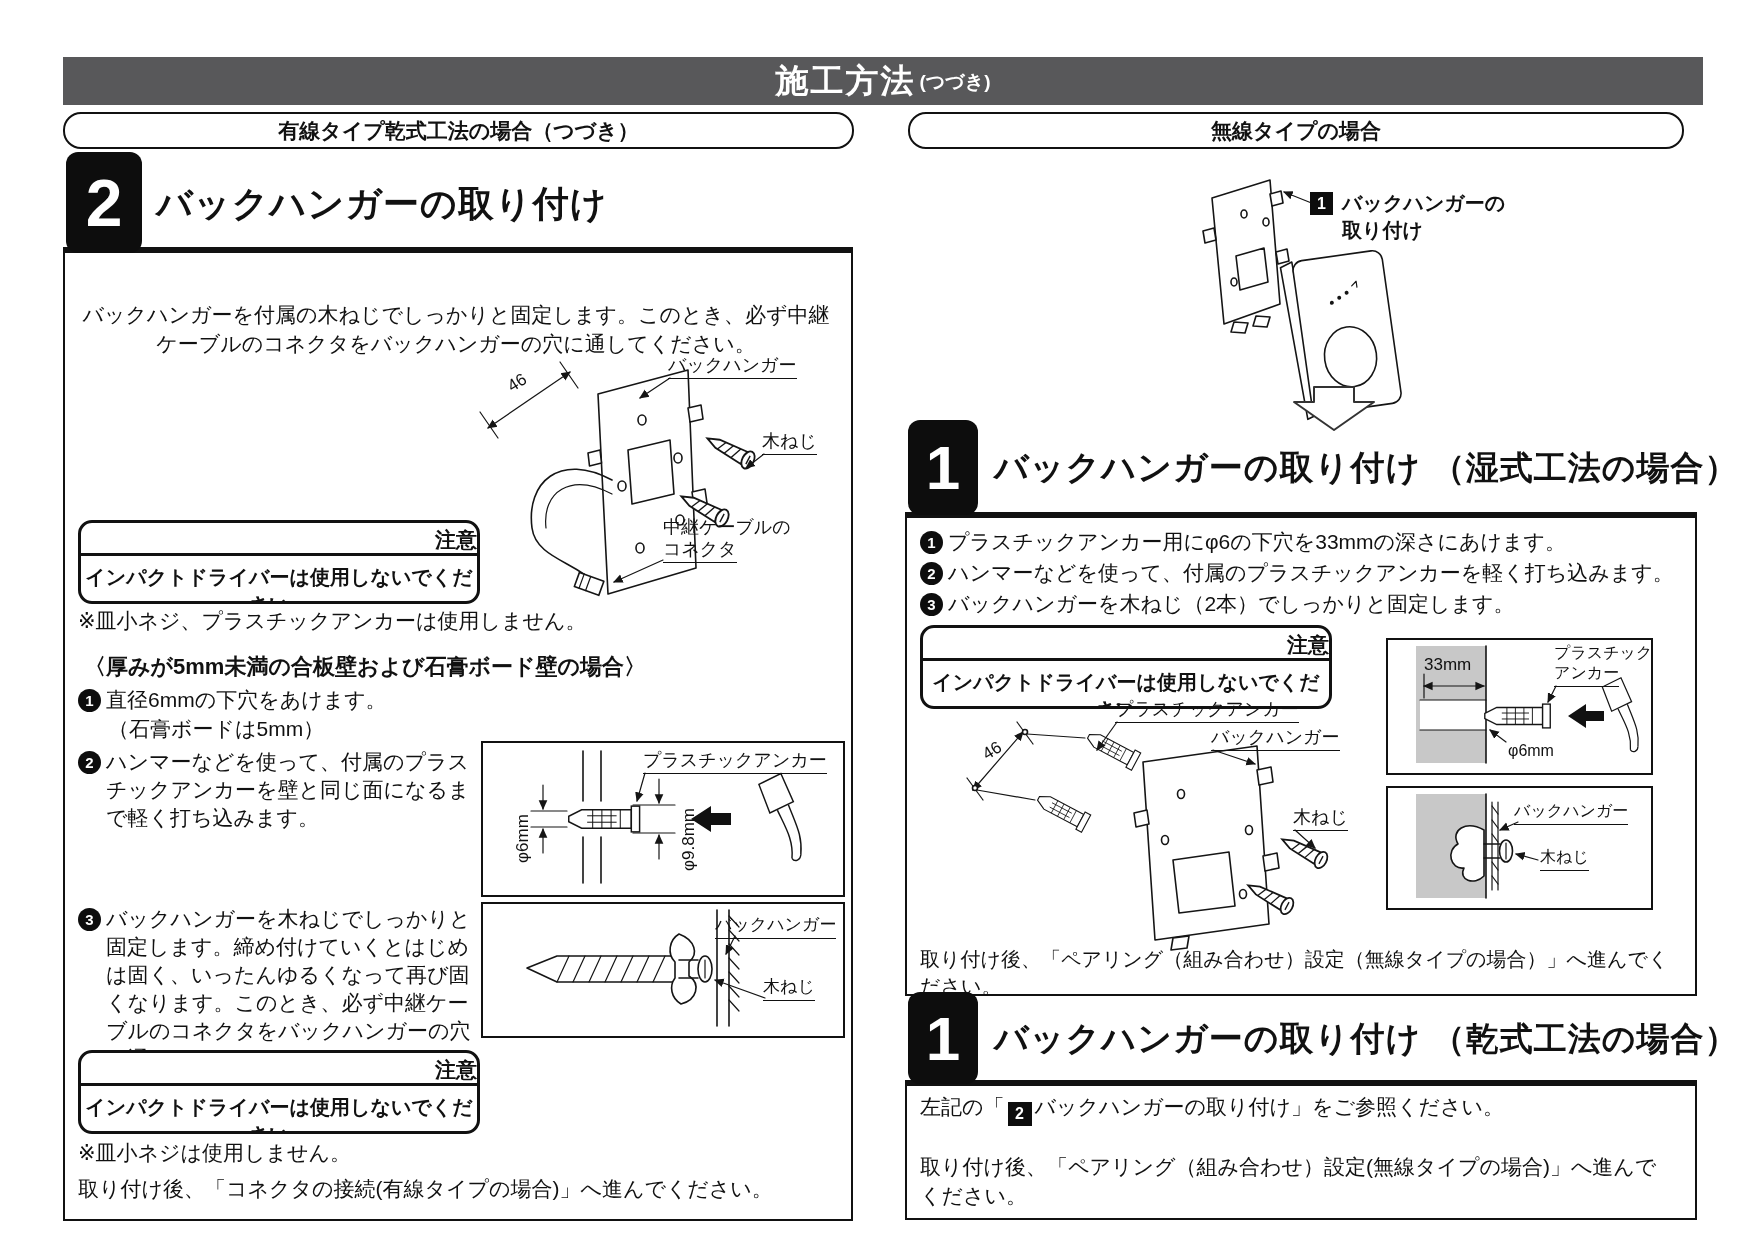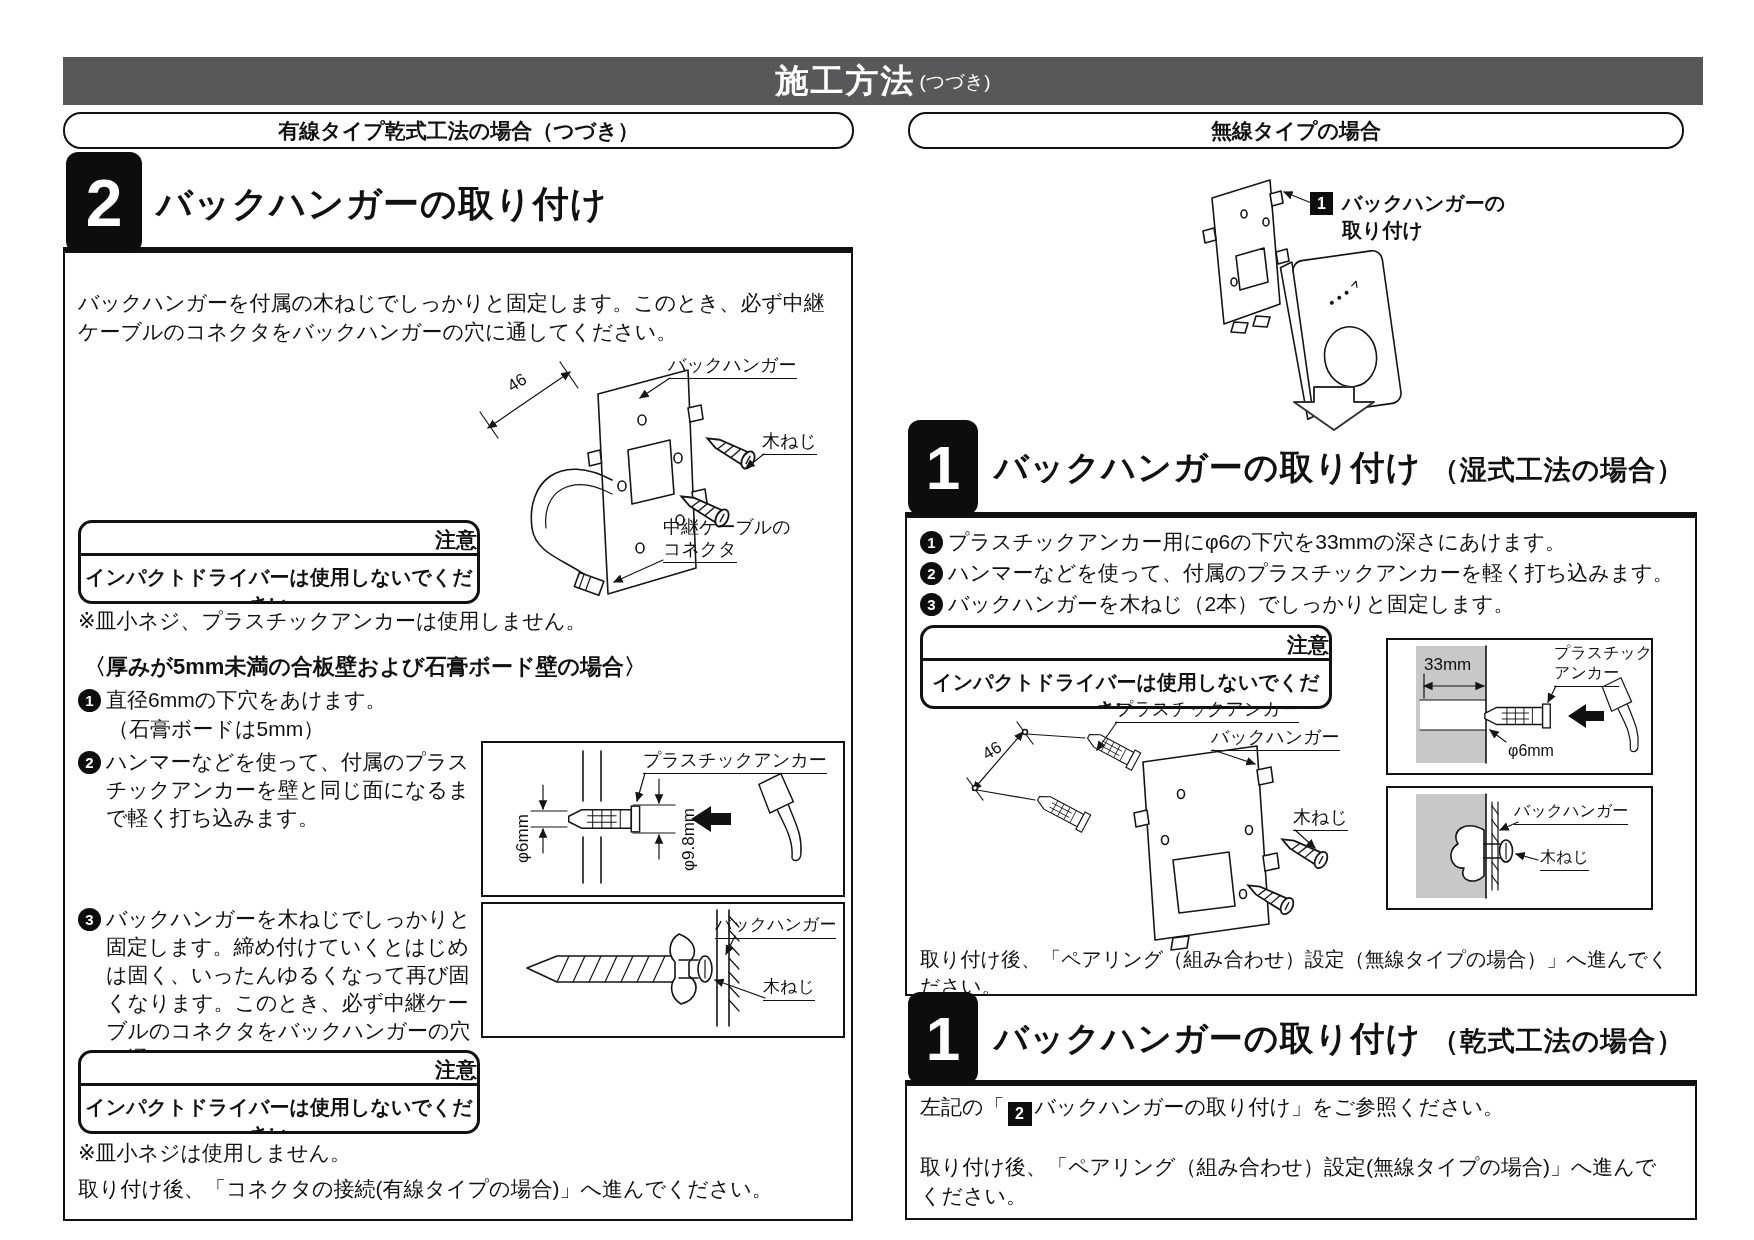--- a/index.html
+++ b/index.html
@@ -3,28 +3,28 @@
 <meta charset="utf-8">
 <style>
   html,body{margin:0;padding:0;background:#fff;}
   #page{position:relative;width:1754px;height:1240px;background:#fff;
         font-family:"Liberation Sans","DejaVu Sans",sans-serif;color:#111;overflow:hidden;}
   .abs{position:absolute;}
   
   .hdr{left:63px;top:57px;width:1640px;height:48px;background:#58585a;color:#fff;
        display:flex;align-items:center;justify-content:center;gap:4px;}
   .hdr .t{font-size:33px;font-weight:bold;letter-spacing:2px;}
-  .hdr .s{font-size:19px;font-weight:normal;margin-top:2px;}
+  .hdr .s{font-size:19px;font-weight:bold;margin-top:2px;}
   .pill{height:33px;border:2.5px solid #111;border-radius:18px;background:#fff;
         display:flex;align-items:center;justify-content:center;font-weight:bold;font-size:21px;}
   
   .bigbadge{background:#0d0d0d;border-radius:12px;color:#fff;font-weight:bold;
             display:flex;align-items:center;justify-content:center;z-index:5;}
   .t1{font-weight:bold;font-size:36px;letter-spacing:1px;white-space:nowrap;}
-  .t1s{font-weight:bold;font-size:27px;}
+  .t1s{font-weight:bold;font-size:33px;}
   
   .cbox{border:2px solid #111;border-top:6px solid #111;background:#fff;}
   .dbox{border:2px solid #111;background:#fff;}
   
   .caution{border:3px solid #111;border-radius:14px;background:#fff;overflow:hidden;}
   .caution .ct{font-size:21px;font-weight:bold;text-align:right;padding-top:3px;height:27px;}
   .caution .cr{height:0;border-top:3px solid #111;}
   .caution .cb{font-size:20px;font-weight:bold;text-align:center;padding-top:8px;}
   
   .h2{font-size:22px;font-weight:bold;white-space:nowrap;}
@@ -92,21 +92,21 @@
   </div>
   <div class="abs pill" style="left:908px;top:112px;width:772px;">
     <span>無線タイプの場合</span>
   </div>
 
   <div class="abs bigbadge" style="left:66px;top:152px;width:76px;height:101px;font-size:66px;">2</div>
   <div class="abs t1" style="left:156px;top:180px;">バックハンガーの取り付け</div>
 
   <div class="abs cbox" style="left:63px;top:247px;width:786px;height:966px;"></div>
 
-  <div class="abs body" style="left:78px;top:288px;width:756px;">バックハンガーを付属の木ねじでしっかりと固定します。このとき、必ず中継ケーブルのコネクタをバックハンガーの穴に通してください。</div>
+  <div class="abs body" style="left:78px;top:300px;width:756px;text-align:center;">バックハンガーを付属の木ねじでしっかりと固定します。このとき、必ず中継ケーブルのコネクタをバックハンガーの穴に通してください。</div>
 
   <div class="abs" style="left:430px;top:332px;width:420px;height:300px;">
     <svg width="420" height="300">
       <line class="ln thin" x1="50" y1="80" x2="68" y2="106"></line>
       <line class="ln thin" x1="130" y1="30" x2="148" y2="56"></line>
       <line class="ln thin" x1="58" y1="96" x2="140" y2="40" marker-start="url(#arr)" marker-end="url(#arr)"></line>
       <path class="lw" d="M168,62 L258,38 L266,236 L178,262 Z"></path>
       <path class="lw" d="M258,76 l13,-3 l2,14 l-13,3 z"></path>
       <path class="lw" d="M262,160 l13,-3 l2,14 l-13,3 z"></path>
       <path class="lw" d="M170,118 l-12,3 l1.5,13 l12,-3 z"></path>

